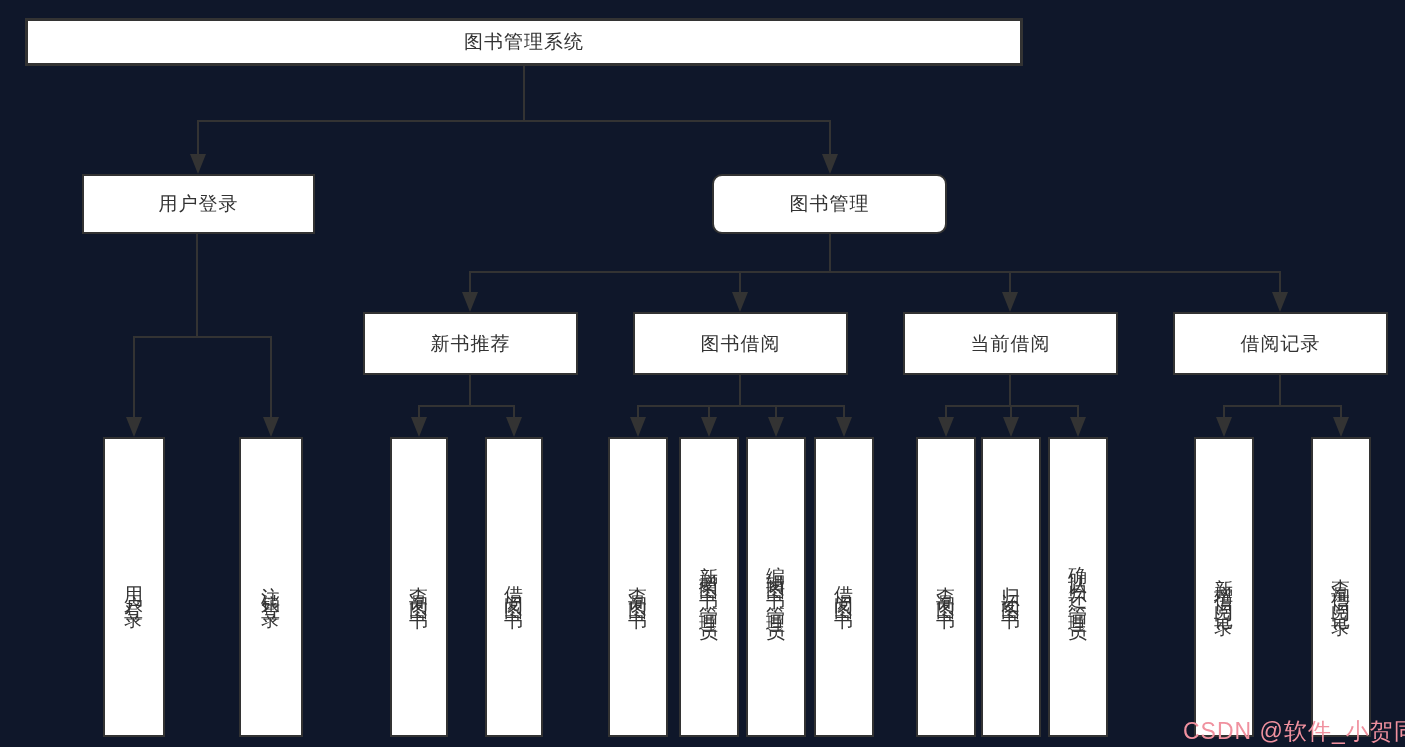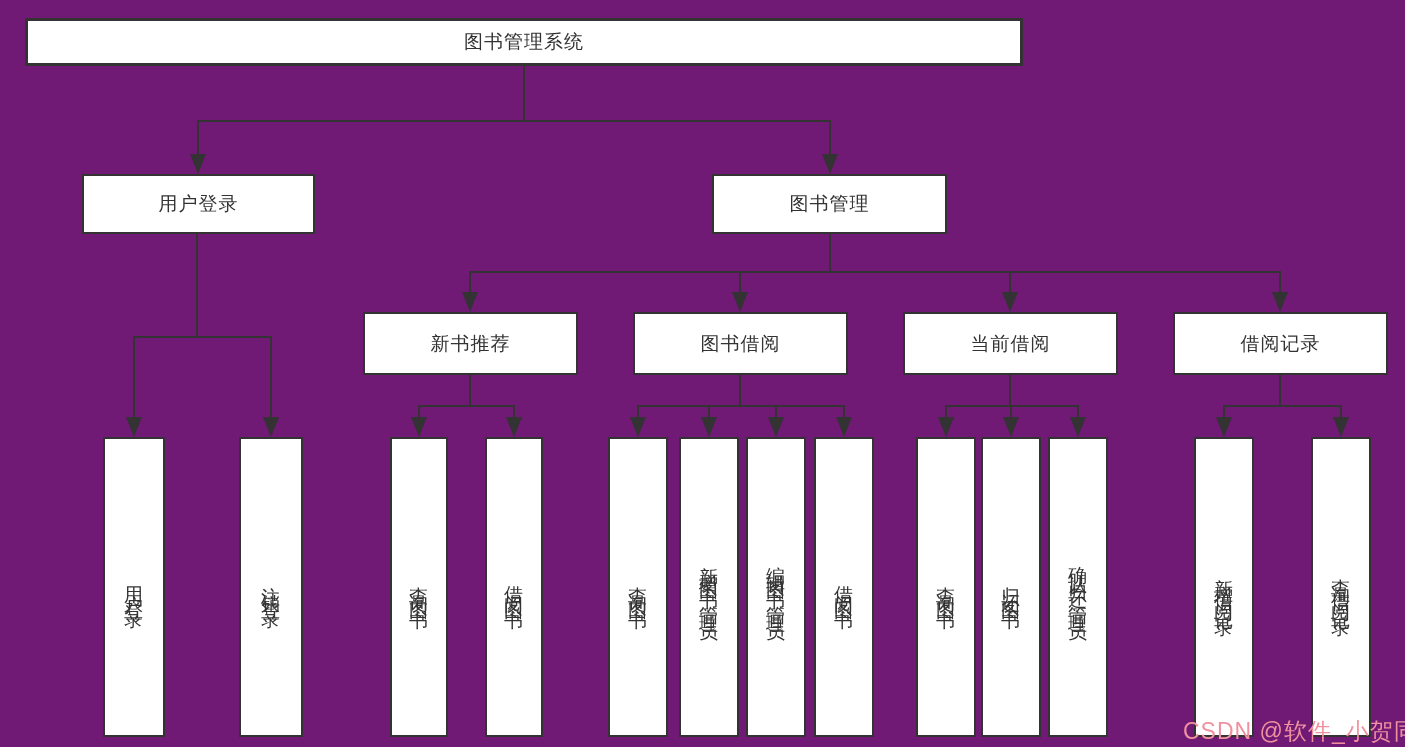--- a/index.html
+++ b/index.html
@@ -1,20 +1,20 @@
 <!DOCTYPE html>
 <html><head>
 <meta charset="utf-8">
 <style>
   html, body { margin: 0; padding: 0; background: #ffffff; }
   #canvas {
     position: relative;
     width: 1405px;
     height: 747px;
-    background: #701a75;
+    background: #0f172a;
     overflow: hidden;
     font-family: "Liberation Sans", "DejaVu Sans", sans-serif;
     color: #333333;
   }
   .box {
     position: absolute;
     box-sizing: border-box;
     border: 2px solid #333333;
     background: #ffffff;
     display: flex;
@@ -63,21 +63,21 @@
   <div class="vl" style="left:523px; top:66px; height:54px;"></div>
   <div class="hl" style="left:197px; top:120px; width:634px;"></div>
   <div class="vl" style="left:197px; top:120px; height:36px;"></div>
   <div class="vl" style="left:829px; top:120px; height:36px;"></div>
   <div class="arrow" style="left:190px; top:154px;"></div>
   <div class="arrow" style="left:822px; top:154px;"></div>
 
   <div class="box" style="left:82px; top:174px; width:233px; height:60px;">
     <span class="h-label">用户登录</span>
   </div>
-  <div class="box" style="left:712px; top:174px; width:235px; height:60px;">
+  <div class="box" style="left:712px; top:174px; width:235px; height:60px;border-radius:10px;">
     <span class="h-label">图书管理</span>
   </div>
 
   <div class="vl" style="left:196px; top:234px; height:103px;"></div>
   <div class="hl" style="left:133px; top:336px; width:139px;"></div>
   <div class="vl" style="left:133px; top:336px; height:83px;"></div>
   <div class="vl" style="left:270px; top:336px; height:83px;"></div>
   <div class="arrow" style="left:126px; top:417px;"></div>
   <div class="arrow" style="left:263px; top:417px;"></div>
 

